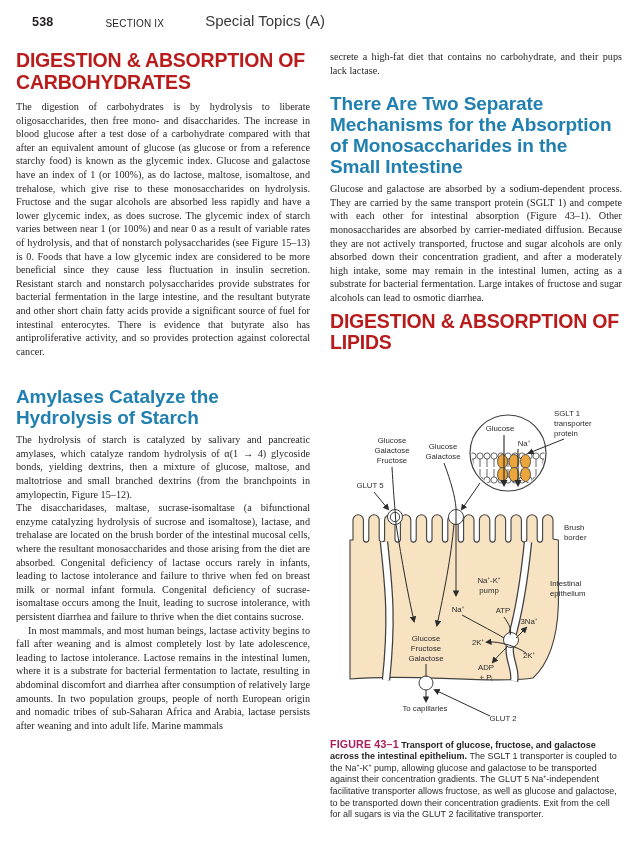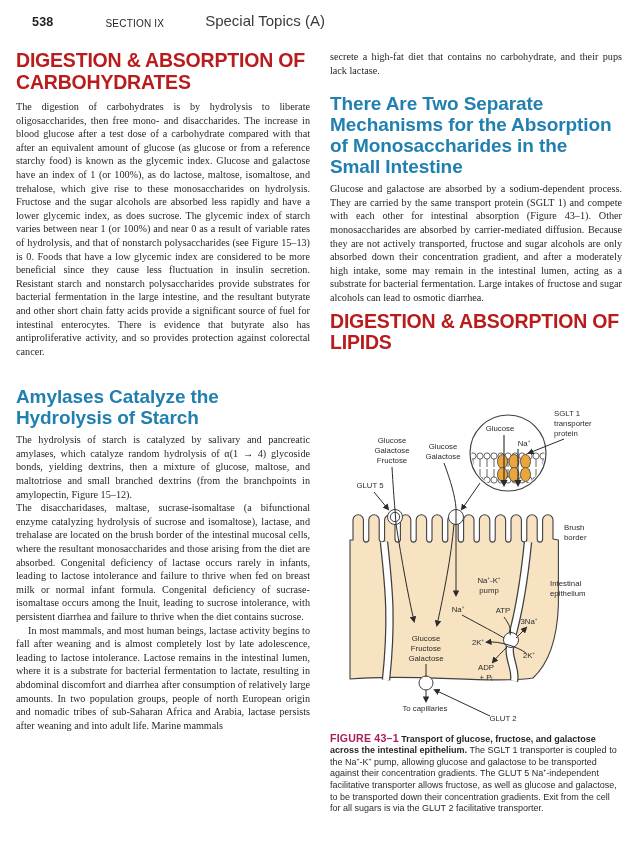--- a/index.html
+++ b/index.html
@@ -20,21 +20,21 @@
   h2{font-family:"Liberation Sans",sans-serif;font-weight:bold;color:#2180AF;
      font-size:19px;line-height:21px;margin:0 0 5px 0;letter-spacing:-0.1px;}
   p.body{font-size:10.2px;line-height:13.6px;text-align:justify;margin:0;}
   p.body b{font-weight:normal;}
   .sp28{margin-top:28px;} .sp22{margin-top:6px;} .sp16{margin-top:16px;}
   .indent{text-indent:12px;}
   
   #figwrap{margin-top:36px;}
   svg text{font-family:"Liberation Sans",sans-serif;font-size:7.8px;fill:#2b2b2b;}
   .cap{font-family:"Liberation Sans",sans-serif;font-size:9px;line-height:11.6px;
-       margin:7px 0 0 0;text-align:left;color:#2b2b2b;}
+       margin:13px 0 0 0;text-align:left;color:#2b2b2b;}
   .cap .flab{color:#A81D5D;font-weight:bold;font-size:10.6px;letter-spacing:.2px;}
   .cap .fbold{font-weight:bold;color:#231F20;}
 </style>
 </head>
 <body>
 
 <div id="page">
 
   <div id="hdr">
     <span class="pnum">538</span>

